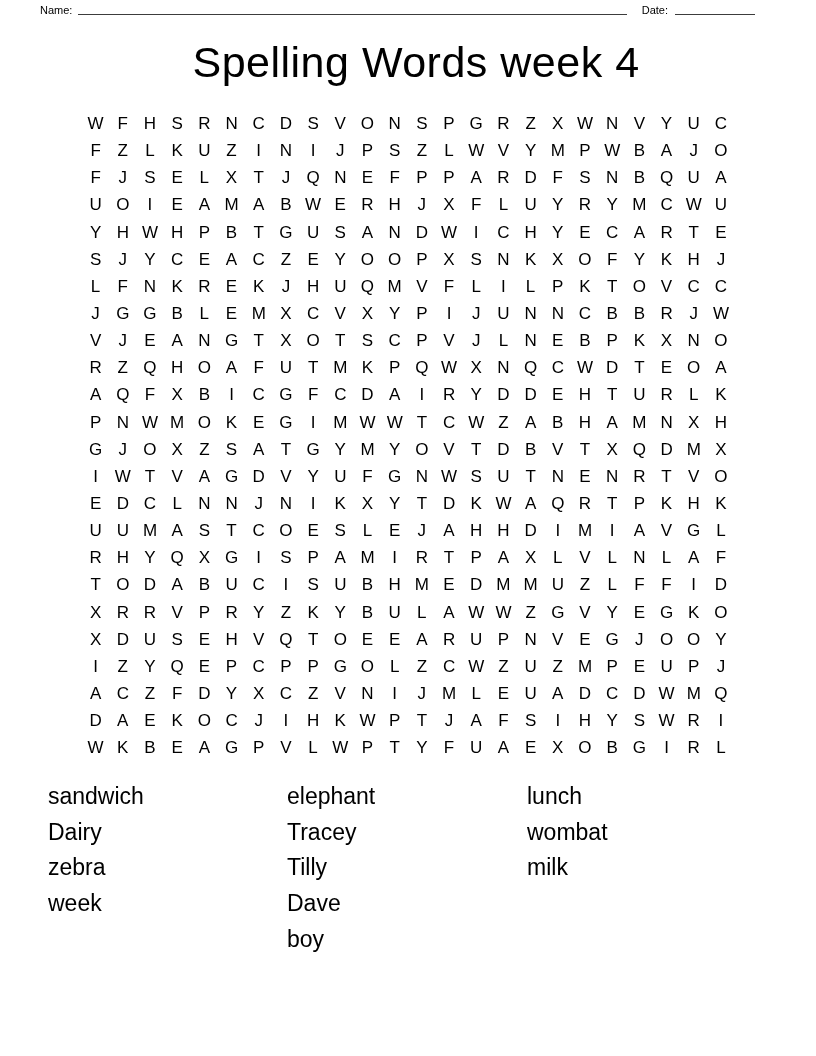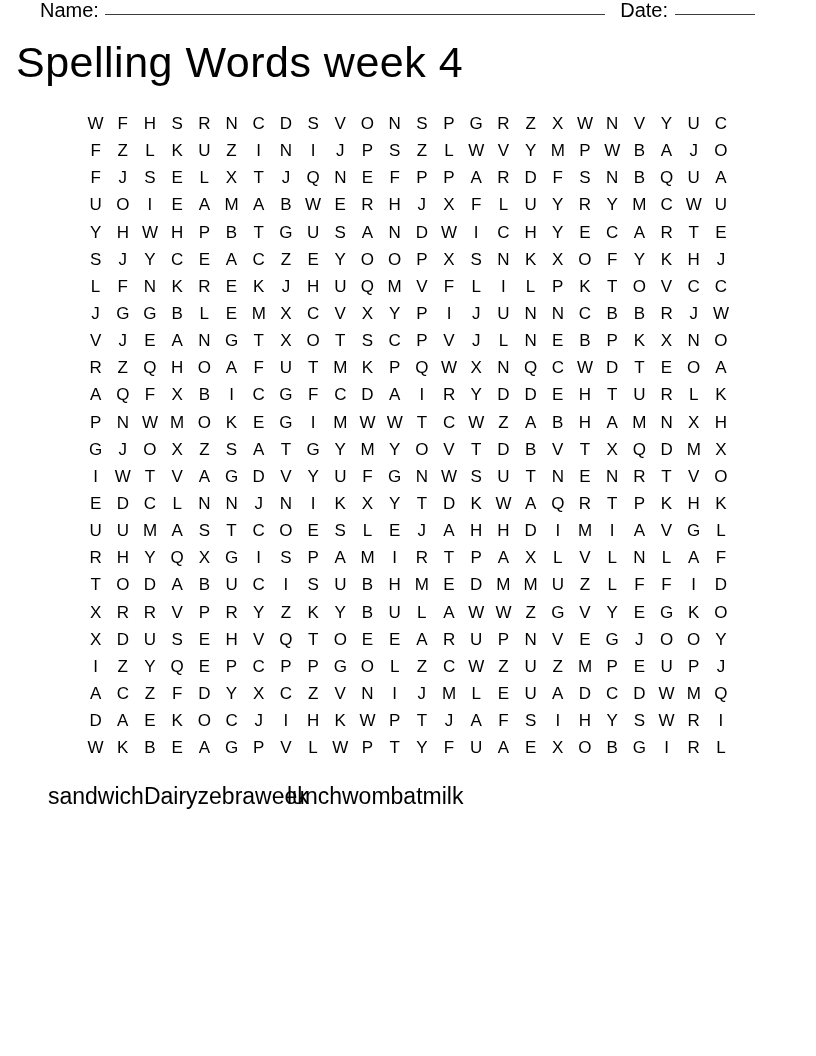--- a/index.html
+++ b/index.html
@@ -13,33 +13,34 @@
     overflow: hidden;
   }
 
   
   .header {
     position: absolute;
     top: 1px; left: 40px;
     width: 715px;
     display: flex;
     align-items: flex-start;
-    font-size: 20px;
+    font-size: 11px;
   }
   .header .label { line-height: 18px; white-space: nowrap; }
   .blank-line { border-bottom: 1.5px solid #3c3c3c; height: 14px; }
   .name-line { flex: 1; margin-left: 6px; margin-right: 15px; }
   .date-line { width: 80px; margin-left: 7px; }
 
   
   .title {
     position: absolute;
     top: 38px; left: 0;
     width: 100%;
     margin: 0;
+    text-align: center;
     font-size: 43px;
     font-weight: 500;
     letter-spacing: 0.5px;
     padding-left: 16px;
   }
 
   
   .grid {
     position: absolute;
     top: 110px; left: 82px;
@@ -53,21 +54,21 @@
     font-size: 17px;
     font-weight: 400;
   }
 
   
   .words {
     position: absolute;
     top: 779px; left: 48px;
     display: flex;
   }
-  .word-col { display: flex; }
+  .word-col { display: flex; flex-direction: column; }
   .word-col-0 { width: 239px; }
   .word-col-1 { width: 240px; }
   .word {
     font-size: 23px;
     line-height: 35.7px;
     font-weight: 400;
   }
 </style>
 </head>
 <body>
@@ -660,18 +661,25 @@
     <span class="cell">L</span>
   </div>
 
 <div class="words" id="words">
     <div class="word-col word-col-0">
       <span class="word">sandwich</span>
       <span class="word">Dairy</span>
       <span class="word">zebra</span>
       <span class="word">week</span>
     </div>
+    <div class="word-col word-col-1">
+      <span class="word">elephant</span>
+      <span class="word">Tracey</span>
+      <span class="word">Tilly</span>
+      <span class="word">Dave</span>
+      <span class="word">boy</span>
+    </div>
     <div class="word-col word-col-2">
       <span class="word">lunch</span>
       <span class="word">wombat</span>
       <span class="word">milk</span>
     </div>
   </div>
 
 </body></html>

